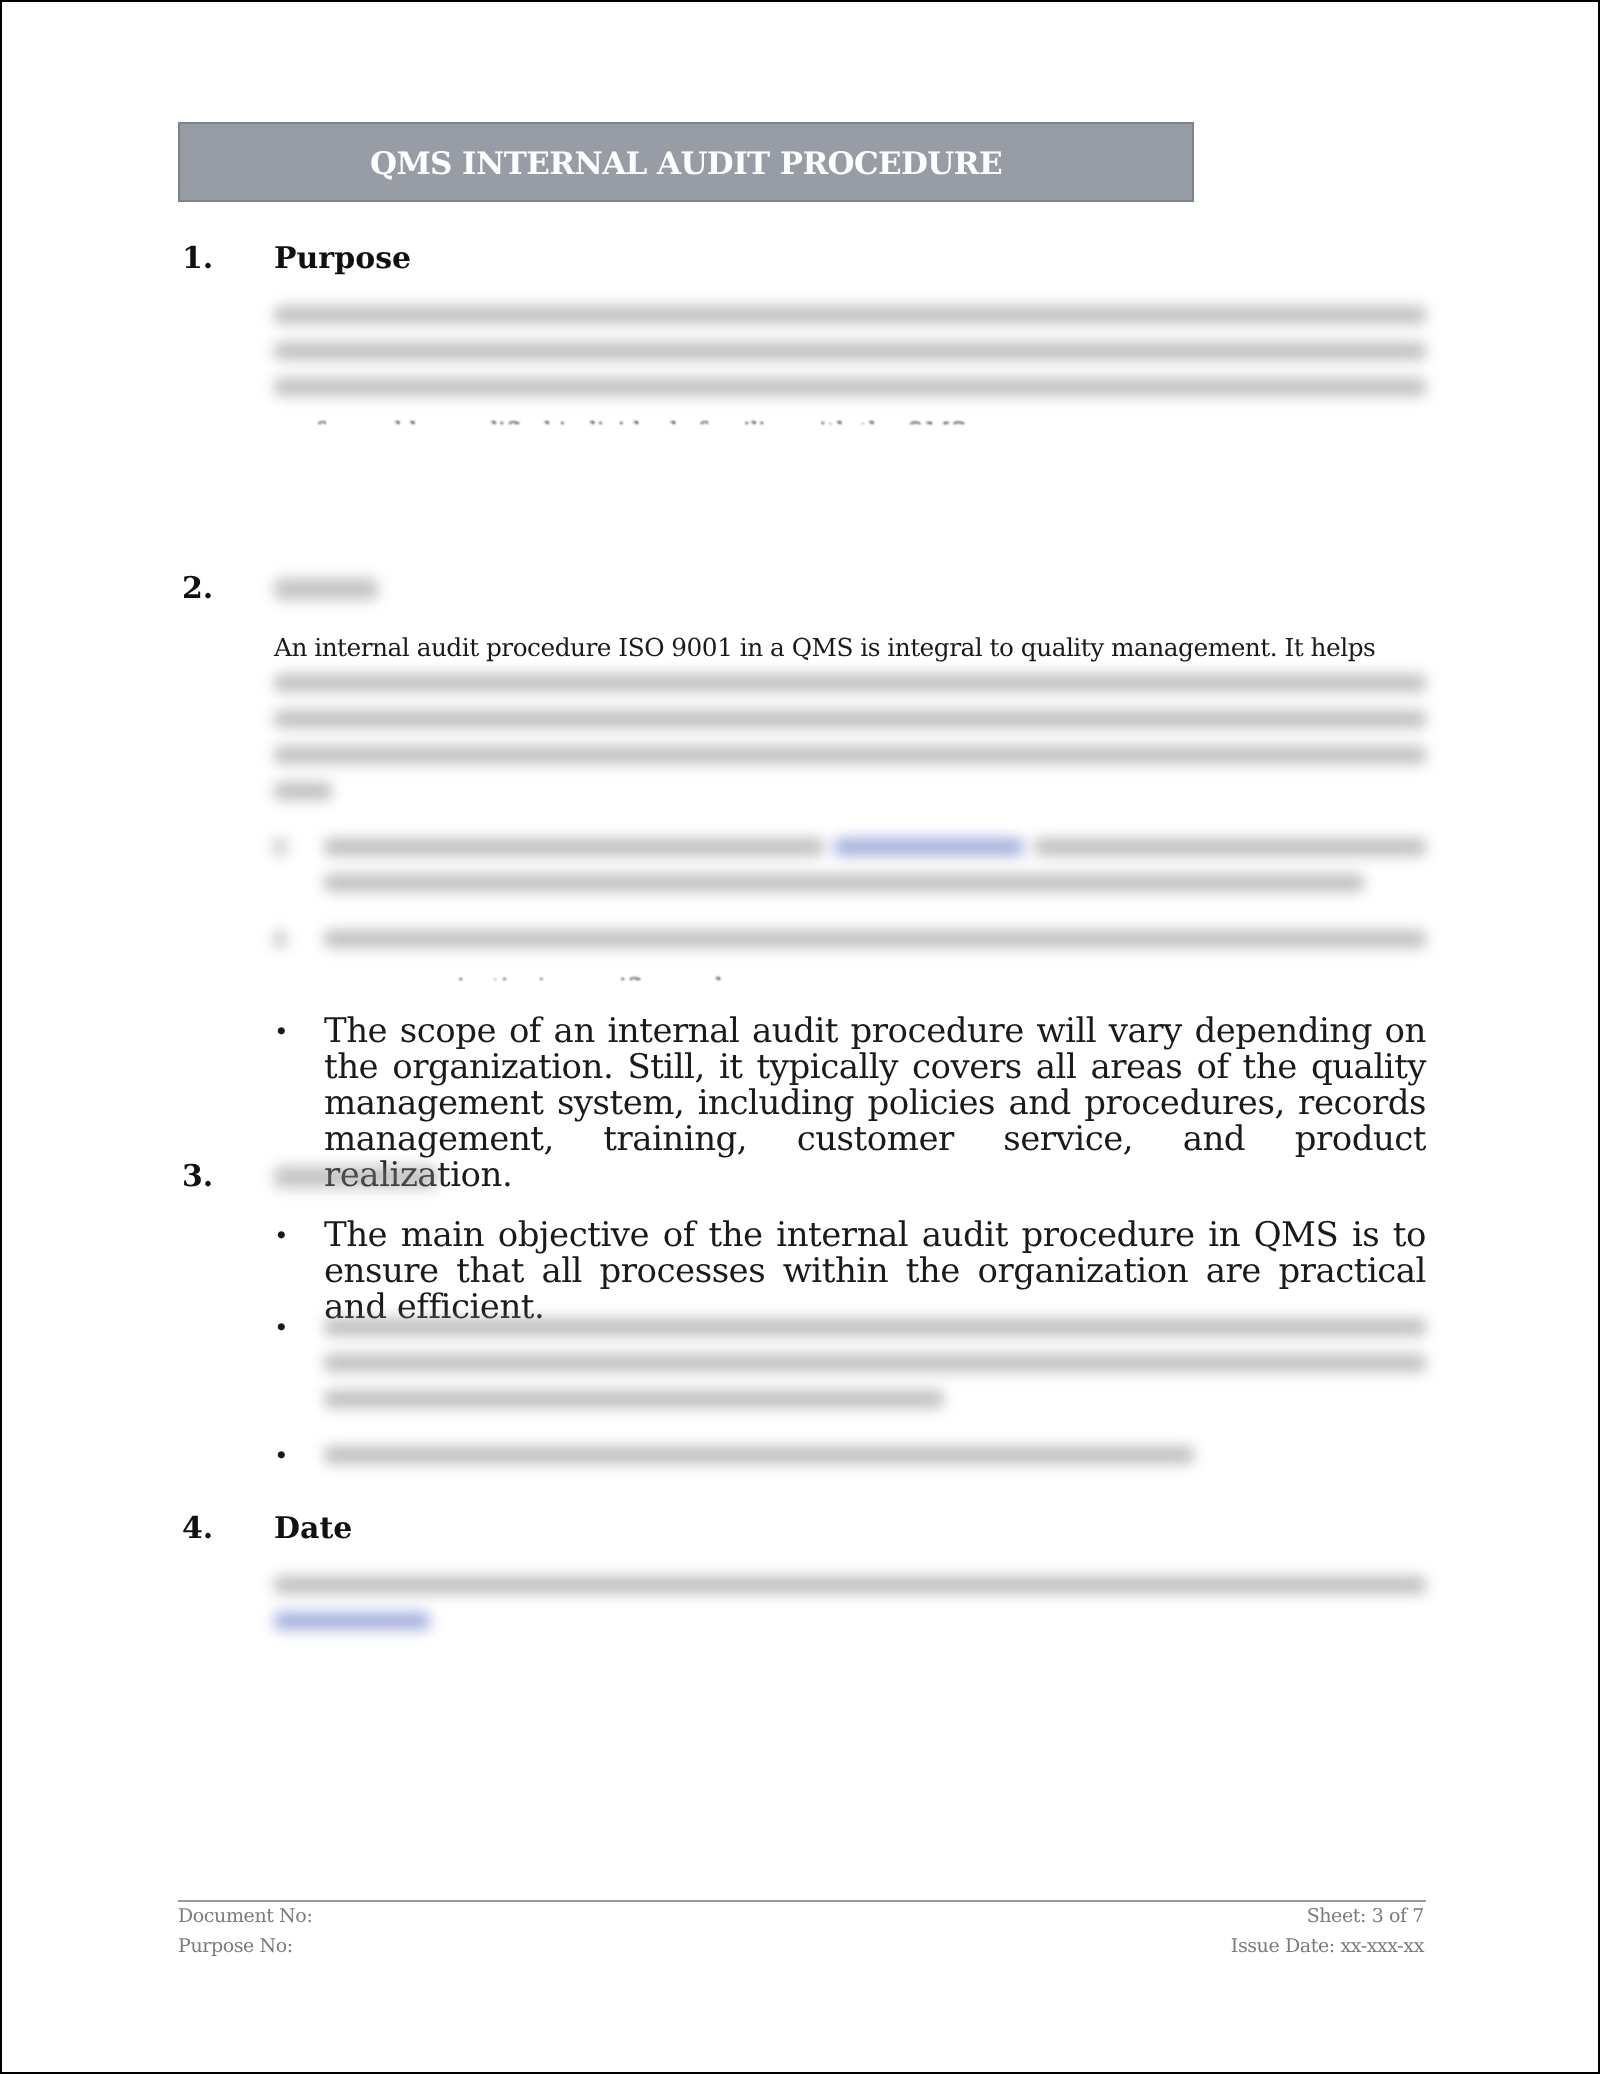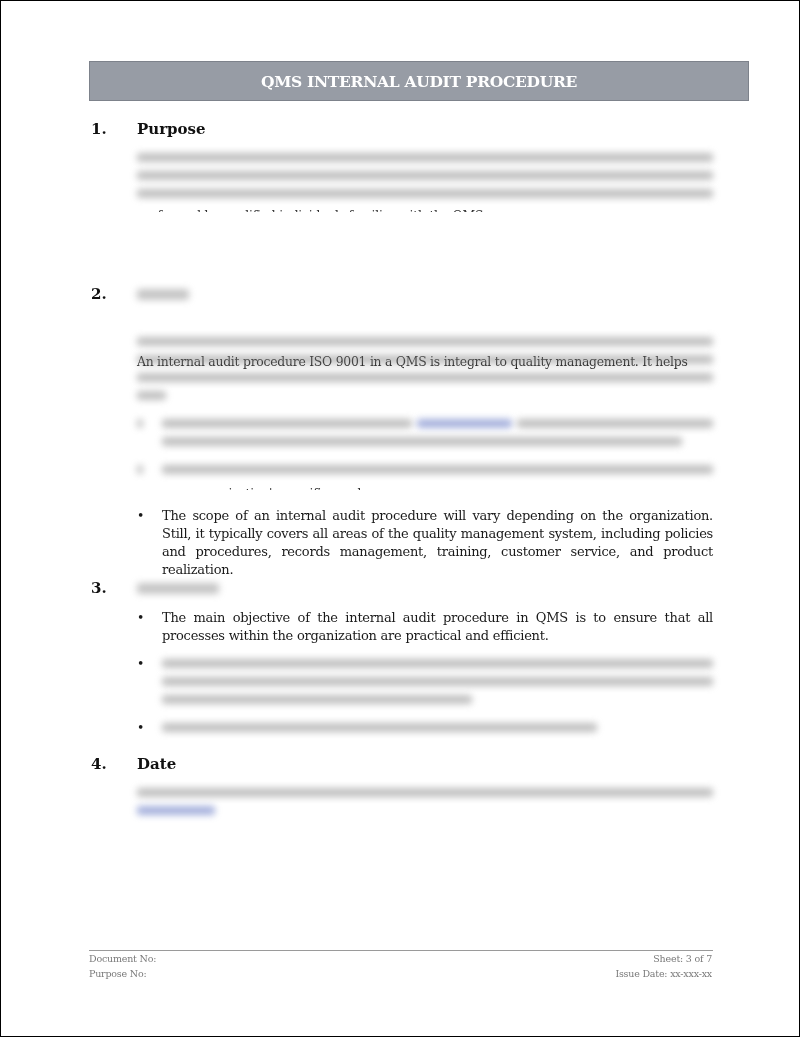--- a/index.html
+++ b/index.html
@@ -4,21 +4,21 @@
 <style>
   html, body { margin: 0; padding: 0; background: #ffffff; }
   body { width: 800px; height: 1037px; position: relative; overflow: hidden; }
   .page {
     position: absolute; left: 0; top: 0; width: 798px; height: 1035px;
     border: 1px solid #000; background: #fff;
     font-family: "DejaVu Serif", "Liberation Serif", serif;
     color: #1a1a1a;
   }
   .title-bar {
-    position: absolute; left: 88px; top: 60px; width: 660px; height: 40px;
+    position: absolute; left: 88px; top: 60px; width: 508px; height: 40px;
     background: #979ca5; border: 1px solid #7d828b; box-sizing: border-box;
     display: flex; align-items: center; justify-content: center;
   }
   .title-bar span {
     font-family: "DejaVu Serif", serif; font-weight: bold; font-size: 15.5px;
     color: #ffffff; letter-spacing: -0.3px;
   }
   .heading { position: absolute; left: 90px; font-weight: bold; font-size: 15px; color: #111; }
   .heading .num { position: absolute; left: 0; }
   .heading .label { position: absolute; left: 46px; white-space: nowrap; }
@@ -28,21 +28,21 @@
   }
   .blur-block { position: absolute; left: 136px; width: 576px; }
   .blur-line {
     height: 9px; margin: 0 0 9px 0; background: #8c8c8c; border-radius: 3px;
     filter: blur(3.5px); opacity: 0.55;
   }
   .blur-link { background: #5b6fc0; }
   .bullet-item { position: absolute; left: 136px; width: 576px; }
   .bullet-dot { position: absolute; left: 0; top: 0; font-size: 12.4px; line-height: 18px; }
   .bullet-text {
-    position: absolute; left: 25px; width: 551px; font-size: 13px; line-height: 18px;
+    position: absolute; left: 25px; width: 551px; font-size: 17px; line-height: 18px;
     text-align: justify; letter-spacing: -0.25px;
   }
   .blur-head {
     position: absolute; left: 136px; height: 11px; background: #8c8c8c; border-radius: 3px;
     filter: blur(3.5px); opacity: 0.5;
   }
   .footer-rule { position: absolute; left: 88px; top: 949px; width: 624px; height: 1px; background: #9a9a9a; }
   .footer-text { position: absolute; font-size: 9.5px; color: #7a7a7a; letter-spacing: -0.2px; }
   .cut-line { position: absolute; left: 161px; height: 5px; overflow: hidden; font-size: 12.4px; line-height: 18px; color: #333; letter-spacing: -0.25px; filter: blur(0.5px); }
 </style>
@@ -63,21 +63,21 @@
     <div class="blur-line" style="width:100%"></div>
     <div class="blur-line" style="width:100%"></div>
     <div class="blur-line" style="width:100%"></div>
   </div>
   <div class="cut-line" style="left:136px; top:206px; width:576px;">performed by qualified individuals familiar with the QMS.</div>
 
   <div class="heading" style="top:284px;">
     <span class="num">2.</span>
   </div>
   <div class="blur-head" style="top:288px; width:52px;"></div>
-  <div class="para" style="top:314px; text-align:left; white-space:nowrap;margin-top:38px;">An internal audit procedure ISO 9001 in a QMS is integral to quality management. It helps</div>
+  <div class="para" style="top:314px; text-align:left; white-space:nowrap;">An internal audit procedure ISO 9001 in a QMS is integral to quality management. It helps</div>
   <div class="blur-block" style="top:336px;">
     <div class="blur-line" style="width:100%"></div>
     <div class="blur-line" style="width:100%"></div>
     <div class="blur-line" style="width:100%"></div>
     <div class="blur-line" style="width:5%"></div>
   </div>
   <div class="blur-block" style="top:418px;">
     <div style="position:relative; height:36px;">
       <div class="blur-line" style="position:absolute; left:0; top:0; width:6px;"></div>
       <div class="blur-line" style="position:absolute; left:25px; top:0; width:250px;"></div>

